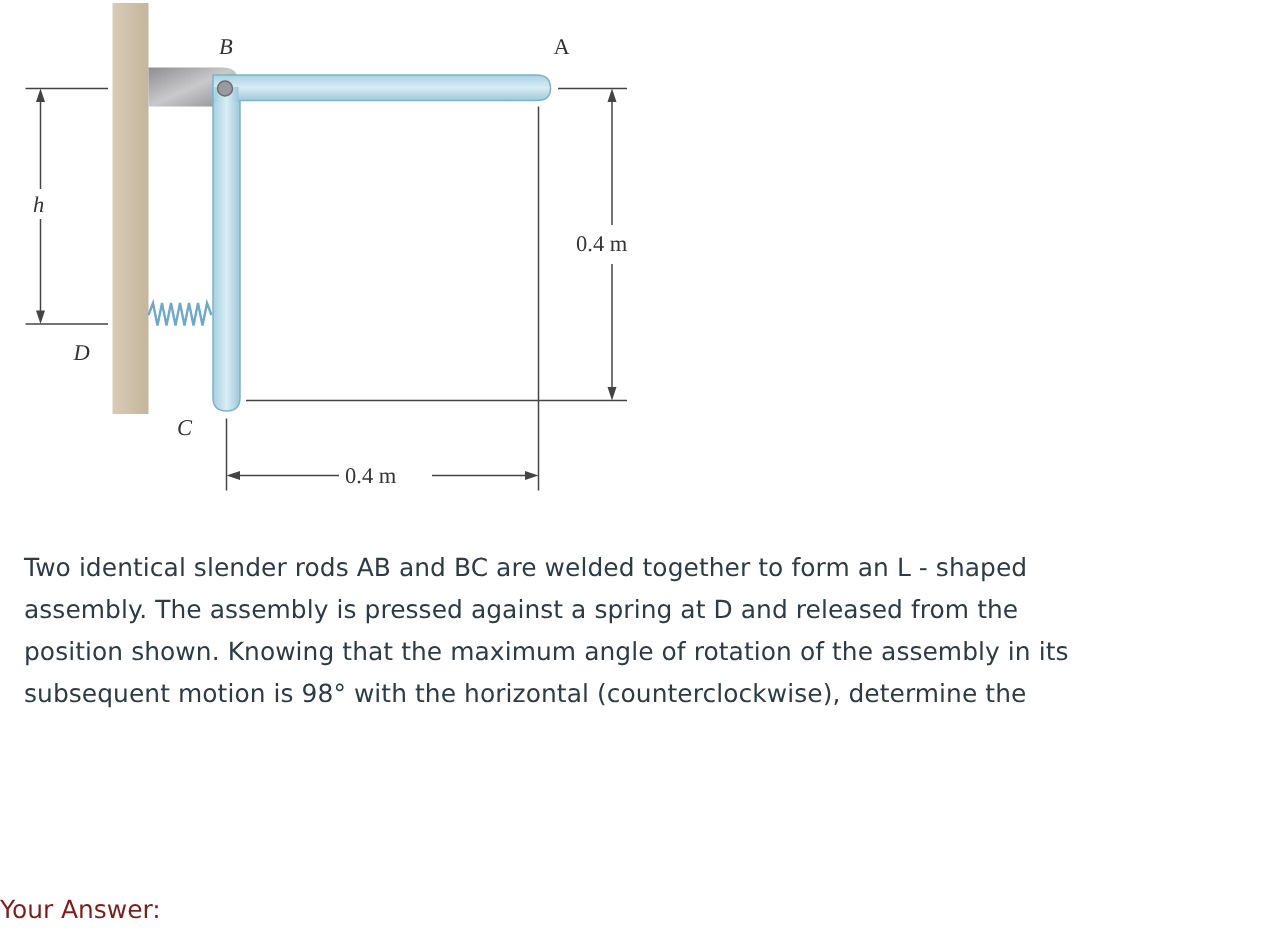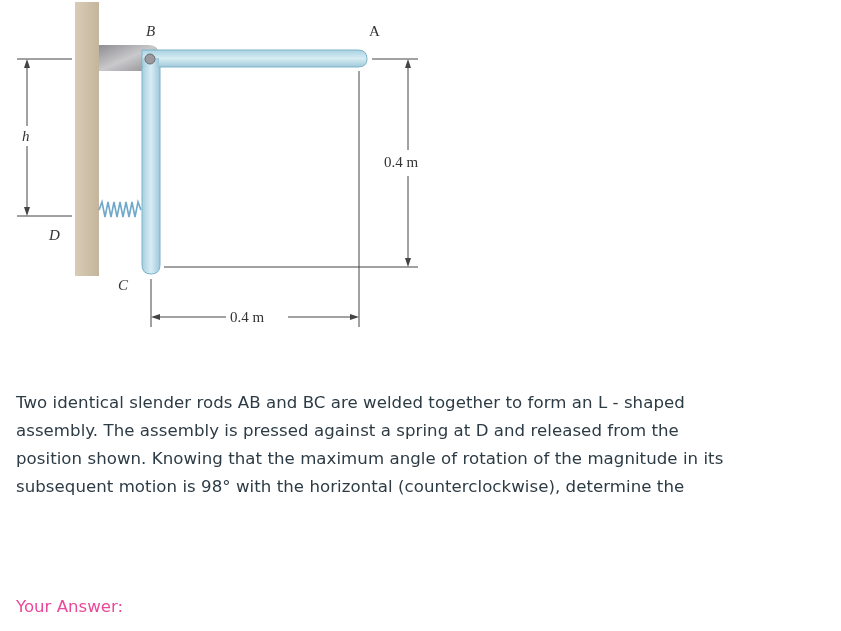--- a/index.html
+++ b/index.html
@@ -1,22 +1,22 @@
 <!DOCTYPE html>
 <html><head>
 <meta charset="utf-8">
 <style>
   html, body { margin: 0; padding: 0; background: #ffffff; }
   body { width: 841px; height: 631px; position: relative; overflow: hidden; font-family: "DejaVu Sans", "Liberation Sans", sans-serif; }
   #figure { position: absolute; left: 0; top: 0; width: 460px; height: 340px; }
   .lbl { font-family: "Liberation Serif", "DejaVu Serif", serif; font-size: 15px; fill: #333333; }
   .lbl-it { font-style: italic; }
-  #question { position: absolute; left: 16px; top: 365px; width: 815px; font-size: 16.6px; line-height: 28px; color: #2d3b45; letter-spacing: 0.05px; margin-top: 24px; }
+  #question { position: absolute; left: 16px; top: 365px; width: 815px; font-size: 16.6px; line-height: 28px; color: #2d3b45; letter-spacing: 0.05px; }
   #question p { margin: 0; }
-  #answer-label { position: absolute; left: 16px; top: 597px; font-size: 16.6px; color: #ec4899; }
+  #answer-label { position: absolute; left: 0; top: 597px; font-size: 16.6px; color: #7f1d1d; }
 </style>
 </head>
 <body>
 
 <div id="figure">
   <svg width="460" height="340" viewBox="0 0 460 340" xmlns="http://www.w3.org/2000/svg">
     <defs>
       <linearGradient id="rodH" x1="0" y1="0" x2="0" y2="1">
         <stop offset="0" stop-color="#a9d2e2"></stop>
         <stop offset="0.5" stop-color="#d7ecf3"></stop>
@@ -96,17 +96,17 @@
       <path d="M151 317 L160 314 L160 320 Z" stroke="none"></path>
       <path d="M359 317 L350 314 L350 320 Z" stroke="none"></path>
     </g>
     <text class="lbl" x="230" y="322">0.4 m</text>
   </svg>
 </div>
 
 <div id="question">
   <p>Two identical slender rods AB and BC are welded together to form an L - shaped</p>
   <p>assembly.  The assembly is pressed against a spring at D and released from the</p>
-  <p>position shown.  Knowing that the maximum angle of rotation of the magnitude in its</p>
+  <p>position shown.  Knowing that the maximum angle of rotation of the assembly in its</p>
   <p>subsequent motion is 98° with the horizontal (counterclockwise), determine the</p>
 </div>
 
 <div id="answer-label">Your Answer:</div>
 
 </body></html>

